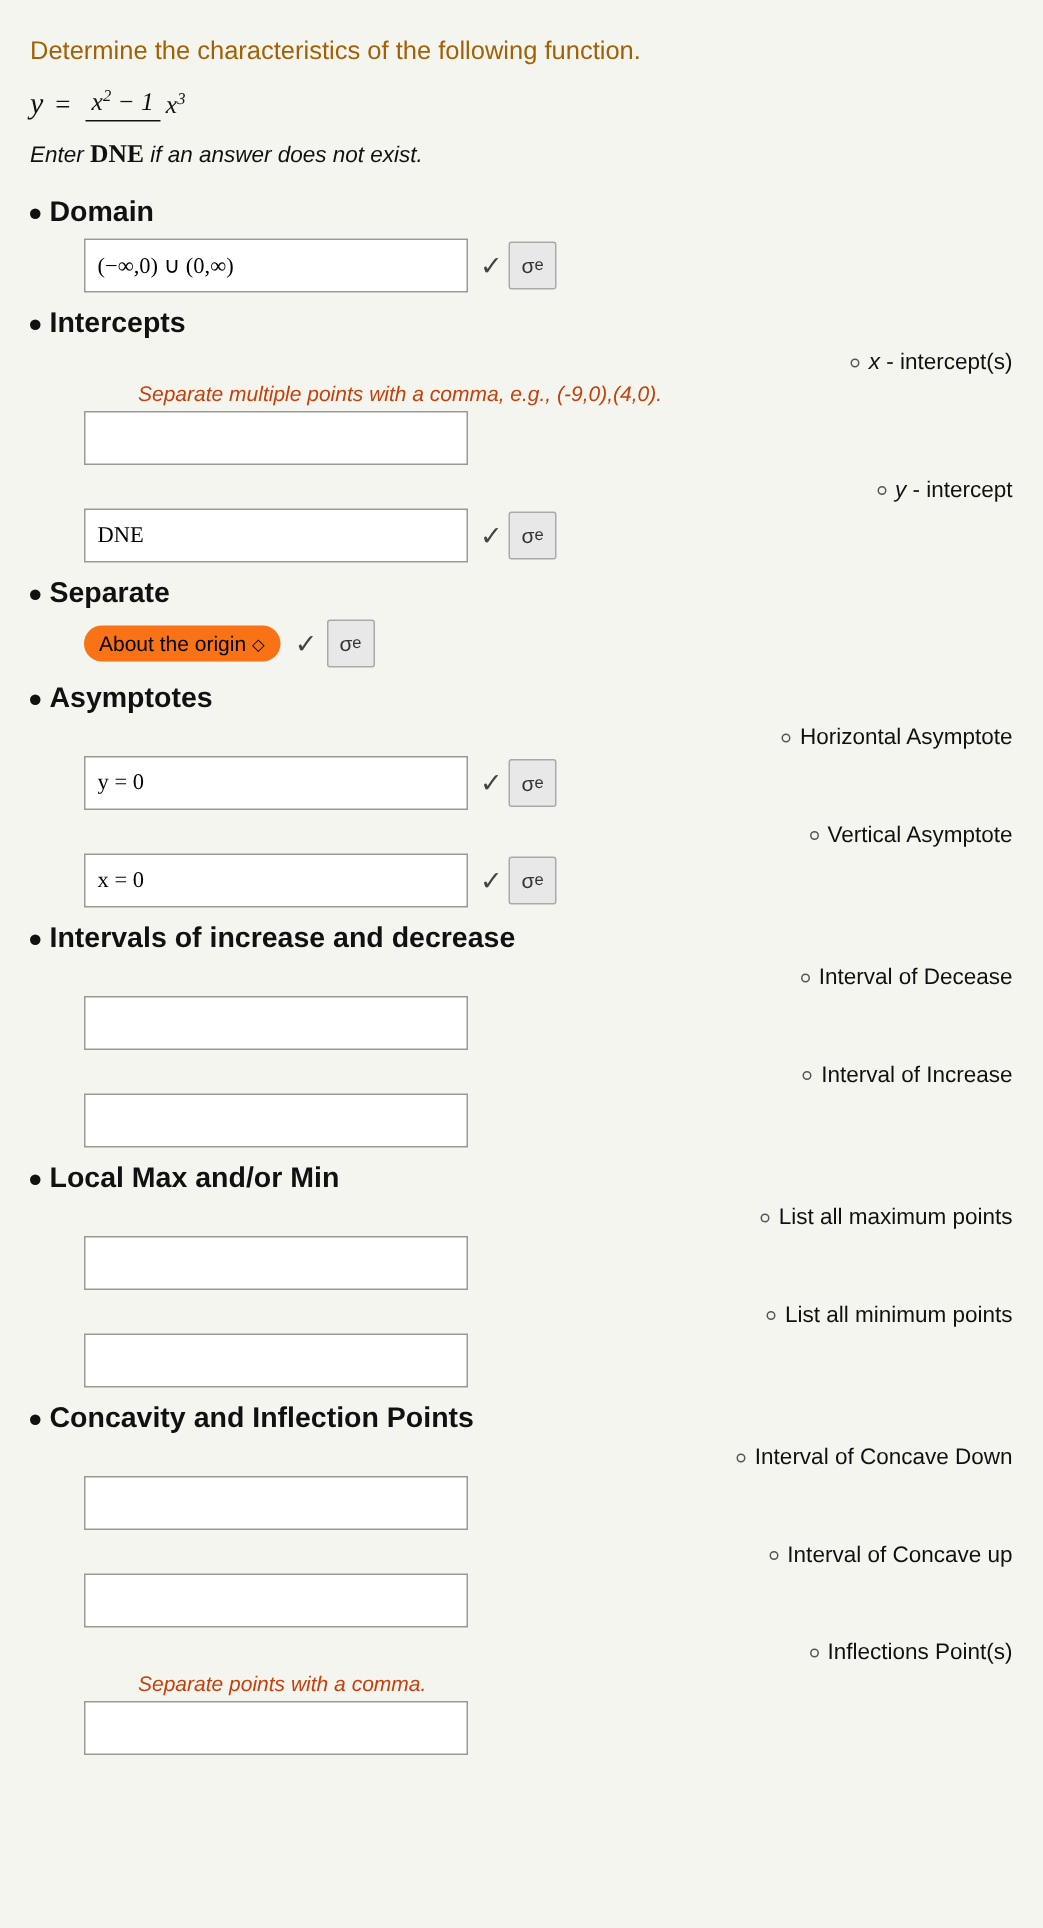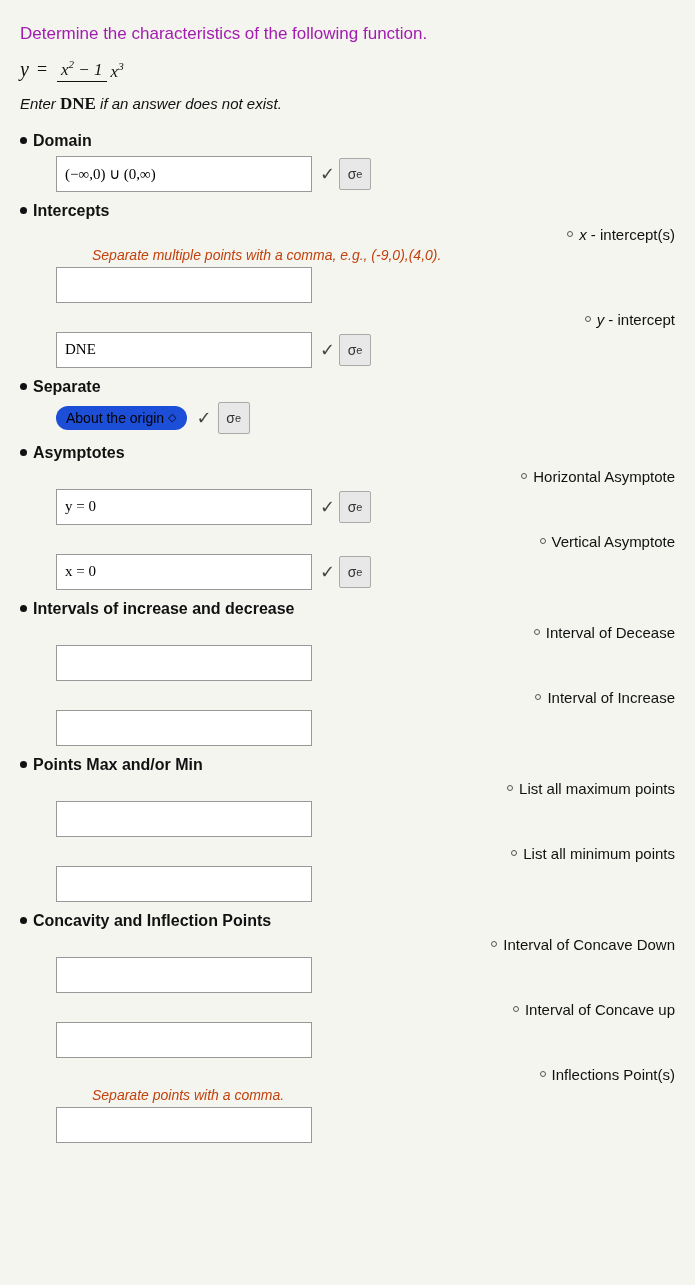--- a/index.html
+++ b/index.html
@@ -9,21 +9,21 @@
       padding: 24px 20px;
       width: 695px;
       min-height: 1285px;
       color: #111;
       font-size: 16px;
     }
     .page-title {
       font-family: Arial, sans-serif;
       font-size: 17px;
       margin-bottom: 14px;
-      color: #a21caf;
+      color: #a16207;
     }
     .formula-block {
       margin-bottom: 12px;
       font-size: 18px;
       display: flex;
       align-items: center;
       gap: 8px;
     }
     .formula-y {
       font-style: italic;
@@ -56,21 +56,21 @@
       font-weight: bold;
       font-family: 'Times New Roman', serif;
       font-size: 17px;
     }
     .bullet-item {
       margin-bottom: 10px;
     }
     .bullet-label {
       font-family: Arial, sans-serif;
       font-weight: bold;
-      font-size: 16px;
+      font-size: 19px;
       display: flex;
       align-items: center;
       gap: 6px;
       margin-bottom: 6px;
     }
     .bullet-dot {
       width: 7px;
       height: 7px;
       background: #111;
       border-radius: 50%;
@@ -140,21 +140,21 @@
       height: 32px;
       display: flex;
       align-items: center;
       justify-content: center;
       cursor: pointer;
       font-size: 14px;
       border-radius: 2px;
       color: #333;
     }
     .dropdown-pill {
-      background: #1d4ed8;
+      background: #f97316;
       border-radius: 14px;
       padding: 4px 10px;
       font-size: 14px;
       font-family: Arial, sans-serif;
       display: inline-flex;
       align-items: center;
       gap: 4px;
       cursor: pointer;
       border: none;
     }
@@ -305,21 +305,21 @@
       <span class="sub-dot"></span>
       <span>Interval of Increase</span>
     </div>
     <input class="text-input wide" type="text" value="" style="">
   </div>
 </div>
 
 <div class="bullet-item">
   <div class="bullet-label">
     <span class="bullet-dot"></span>
-    <span>Points Max and/or Min</span>
+    <span>Local Max and/or Min</span>
   </div>
 
   <div class="sub-item">
     <div class="sub-label">
       <span class="sub-dot"></span>
       <span>List all maximum points</span>
     </div>
     <input class="text-input wide" type="text" value="" style="">
   </div>
 

